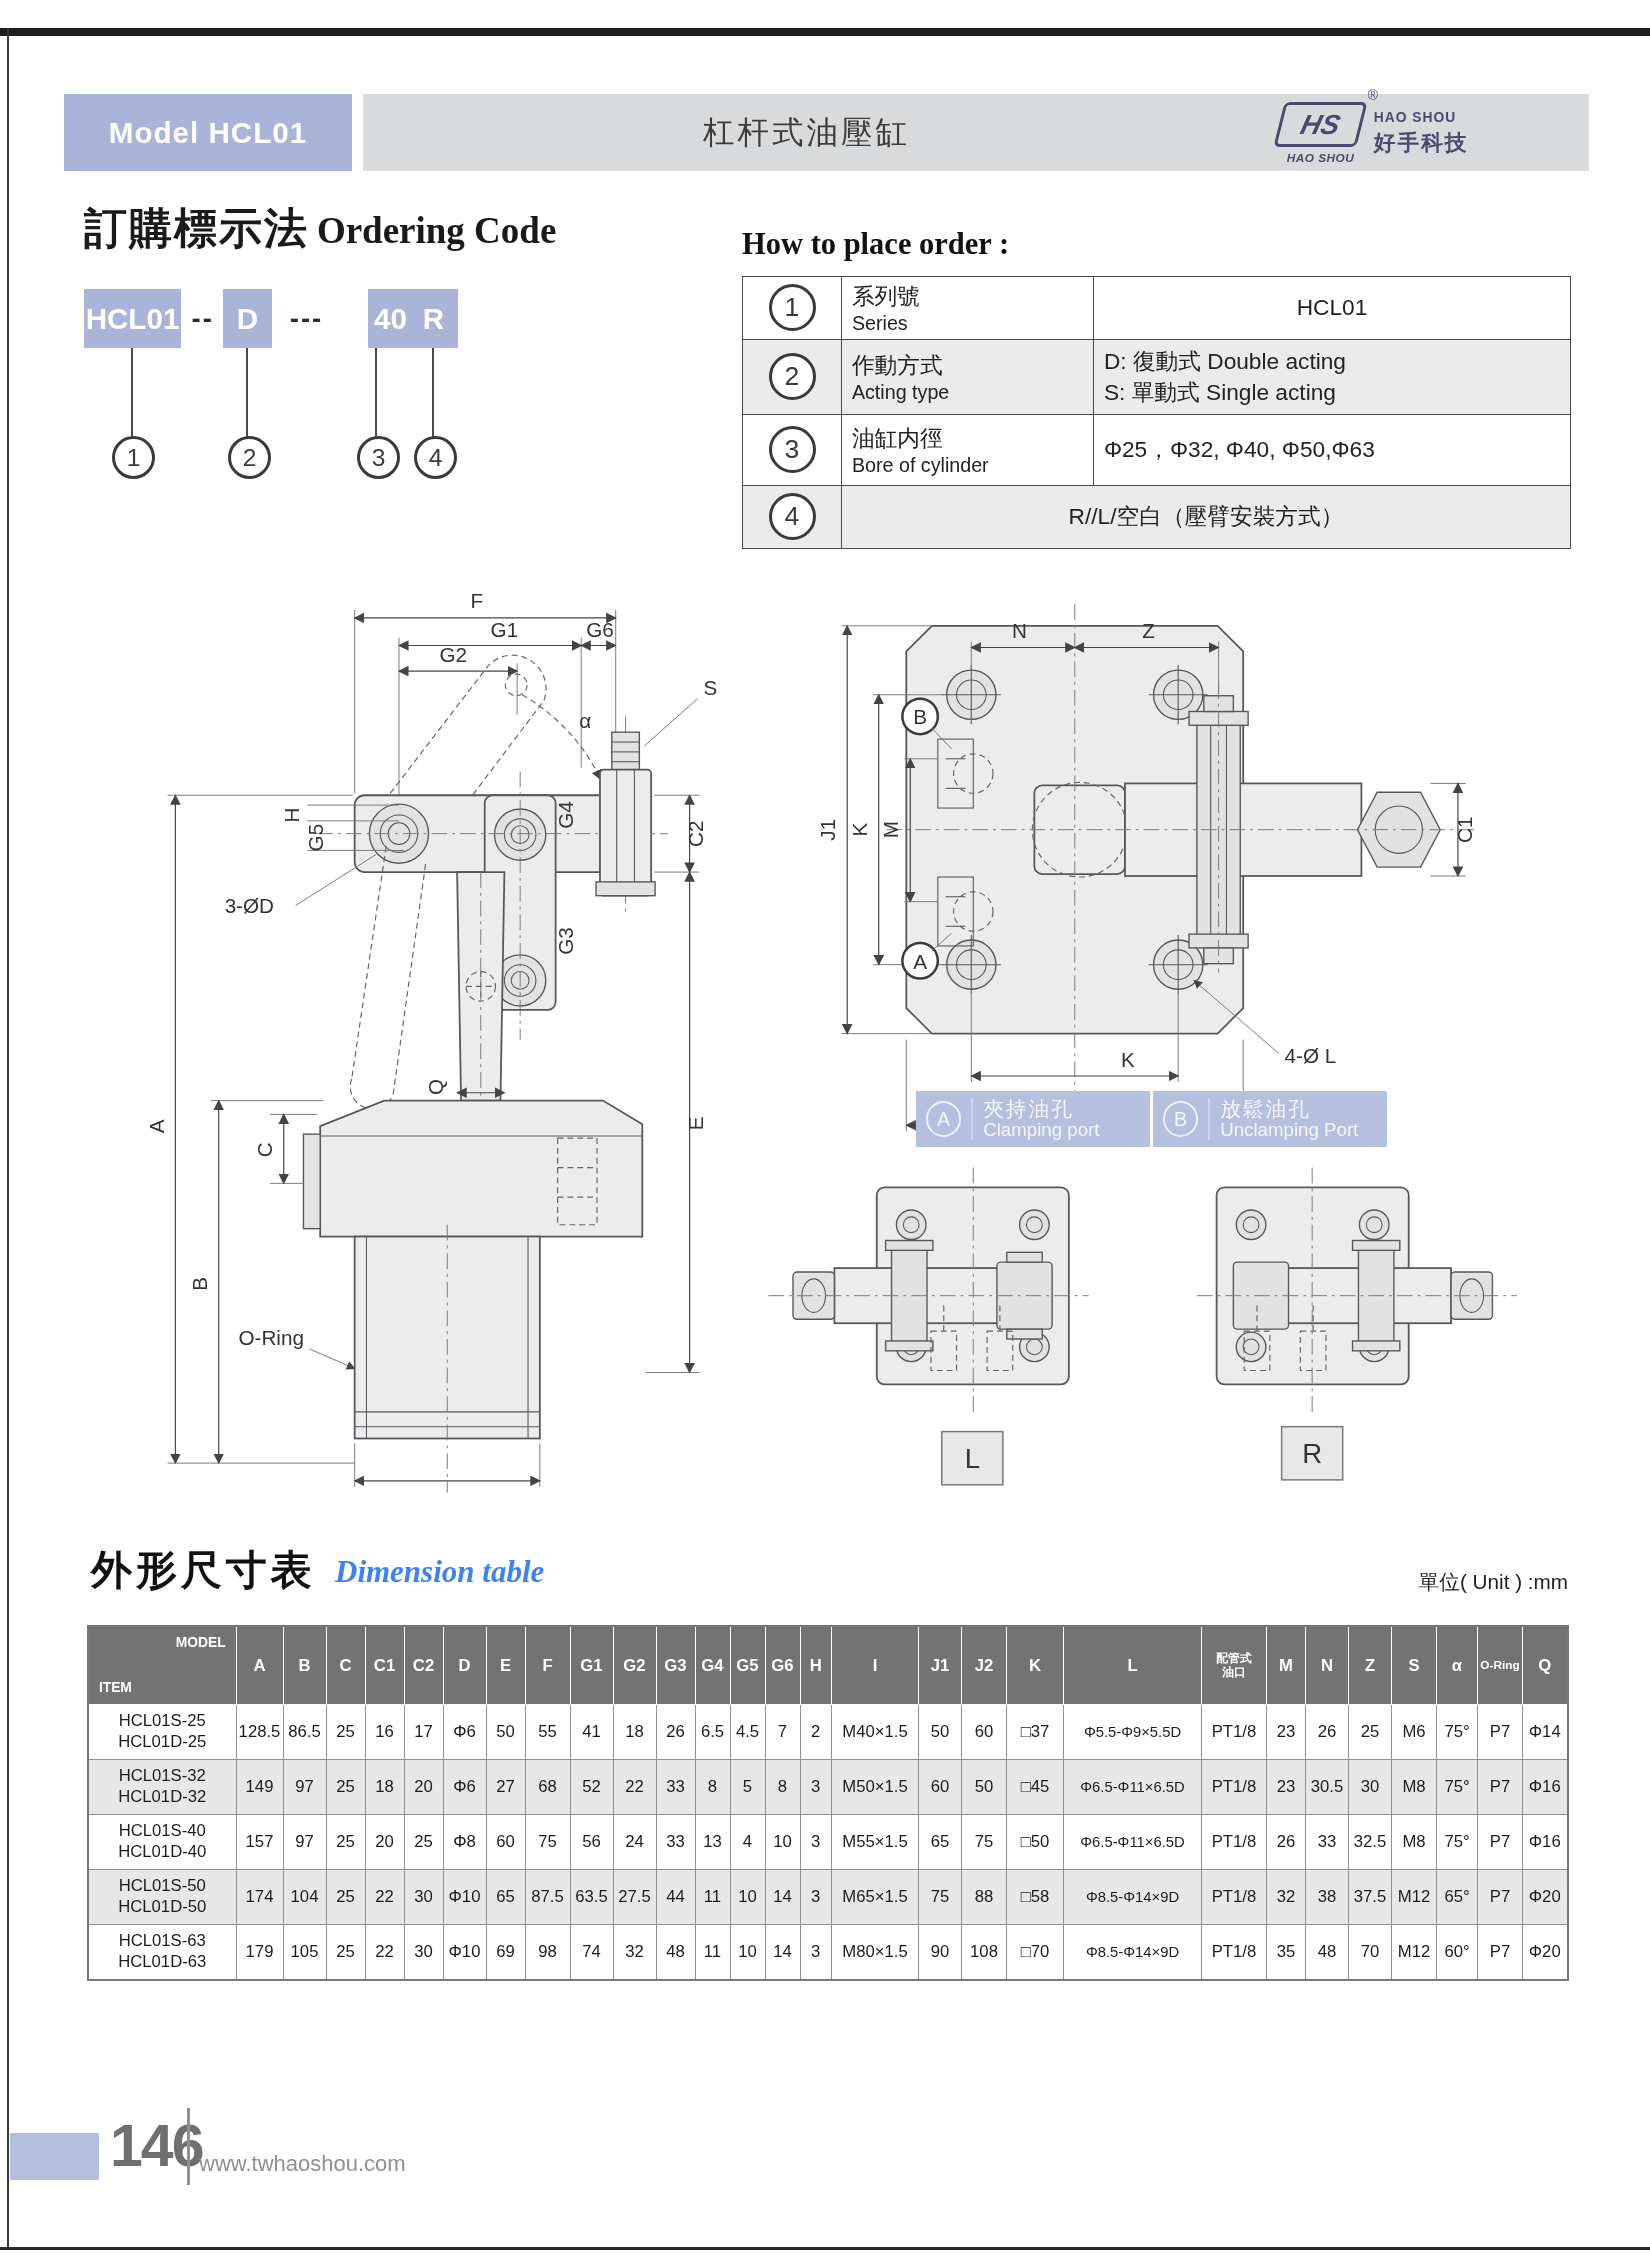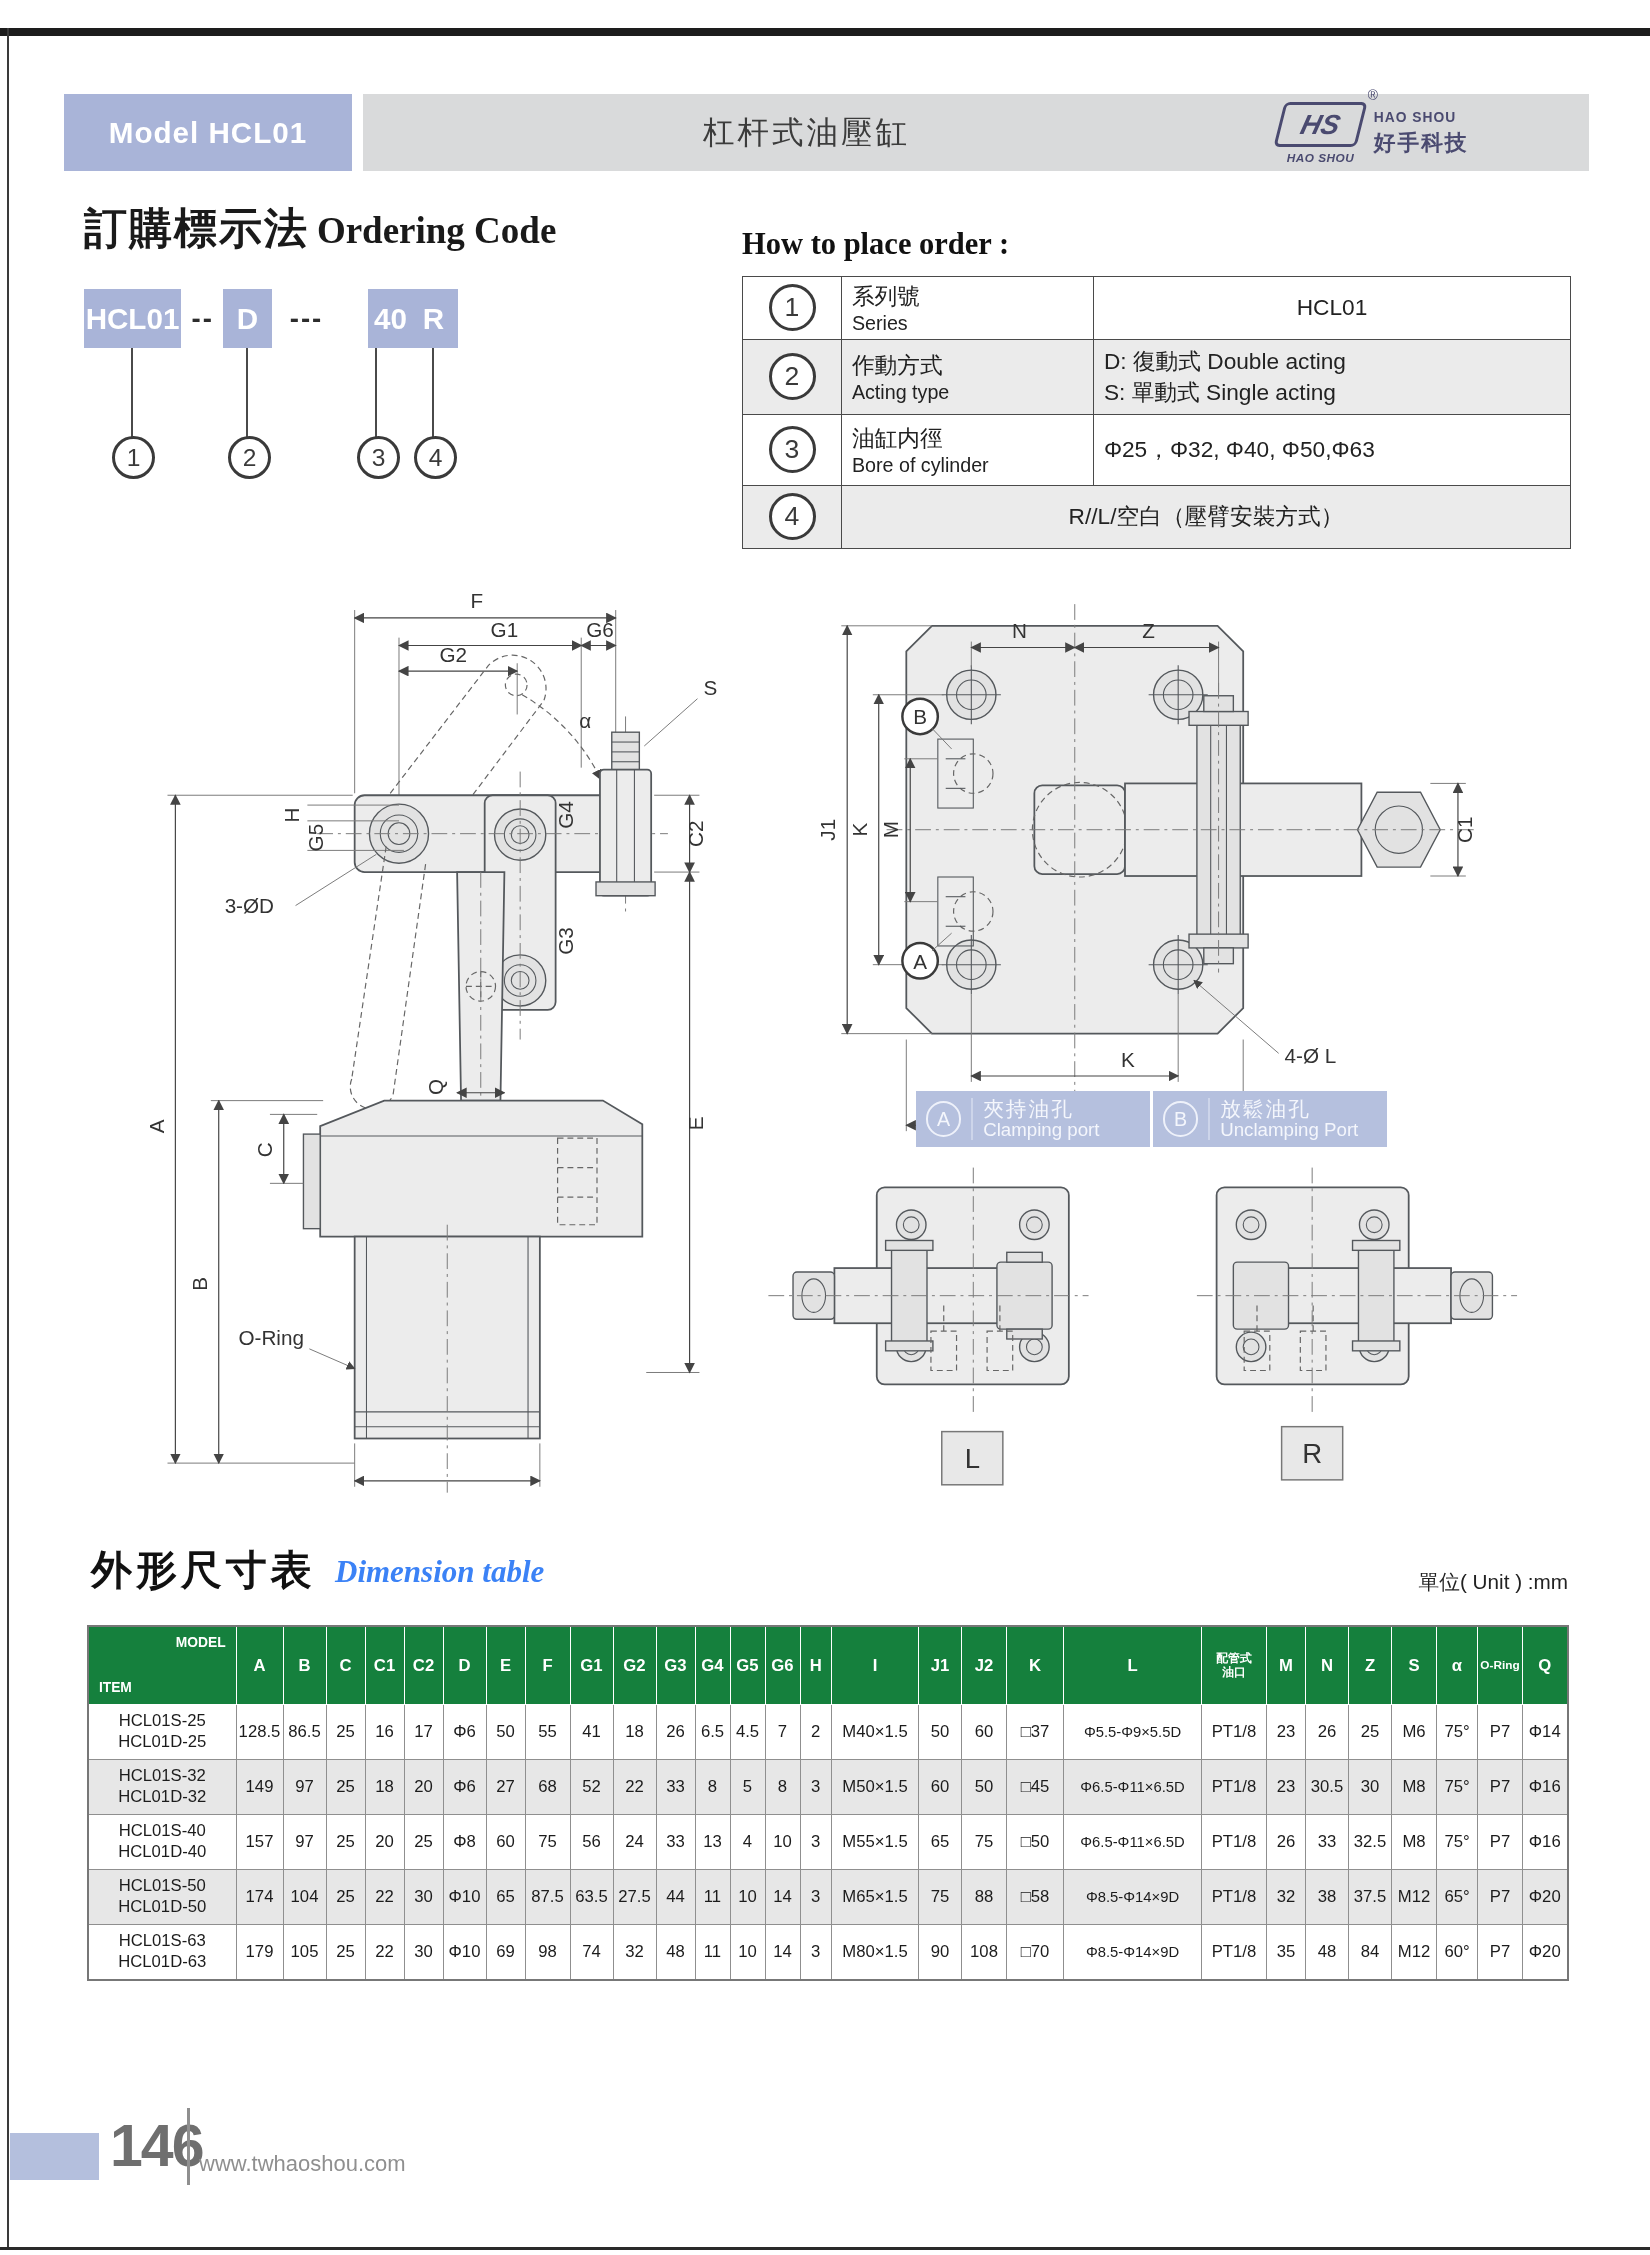--- a/index.html
+++ b/index.html
@@ -71,21 +71,21 @@
            display:flex;align-items:center;justify-content:center;font-size:19.7px;}
   .lg-txt{line-height:1.05;border-left:2px solid #cdd5ea;padding-left:9.9px;}
   .lg-cn{font-size:20.7px;letter-spacing:2px;}
   .lg-en{font-size:18.7px;}
 
   
   .dim-title-cn{left:91px;top:1543px;font-size:41px;font-weight:bold;color:#111;letter-spacing:3.9px;}
   .dim-title-en{left:335px;top:1554px;font-family:"Liberation Serif",serif;font-weight:bold;font-size:31px;color:#3b82f6;font-style:italic;}
   .dim-unit{left:1320px;top:1568px;width:248px;text-align:right;font-size:20.7px;color:#222;}
   table.dim{left:87px;top:1625px;width:1480px;border-collapse:collapse;table-layout:fixed;border:2px solid #777;}
-  table.dim th{background:#15803d;color:#fff;border:1.5px solid #fff;font-size:16.7px;font-weight:bold;
+  table.dim th{background:#737373;color:#fff;border:1.5px solid #fff;font-size:16.7px;font-weight:bold;
                height:77px;white-space:pre-line;line-height:1.15;padding:0 1px;}
   table.dim th.small{font-size:11.8px;}
   table.dim td{border:1.5px solid #8f8f8f;text-align:center;font-size:16.7px;color:#1c1c1c;height:54px;
                white-space:pre-line;line-height:1.25;padding:0 1px;}
   table.dim tbody tr:nth-child(even) td{background:#e7e7e7;}
   table.dim td.model{font-size:16.7px;}
   table.dim td.longv{font-size:14.8px;}
   th.corner{position:relative;background:linear-gradient(to top right,#a9b4d8 calc(50% - 1.3px),
             #fff calc(50% - 1.3px),#fff calc(50% + 1.3px),#a9b4d8 calc(50% + 1.3px));}
   th.corner .ct{position:absolute;top:7.9px;right:9.9px;font-size:13.8px;}
@@ -690,21 +690,21 @@
           <td>14</td>
           <td>3</td>
           <td>M80×1.5</td>
           <td>90</td>
           <td>108</td>
           <td>□70</td>
           <td class="longv">Φ8.5-Φ14×9D</td>
           <td>PT1/8</td>
           <td>35</td>
           <td>48</td>
-          <td>84</td>
+          <td>70</td>
           <td>M12</td>
           <td>60°</td>
           <td>P7</td>
           <td>Φ20</td>
         </tr>
       </tbody>
     </table>
 
   <div class="abs foot-block"></div>
   <div class="abs foot-page">146</div>

